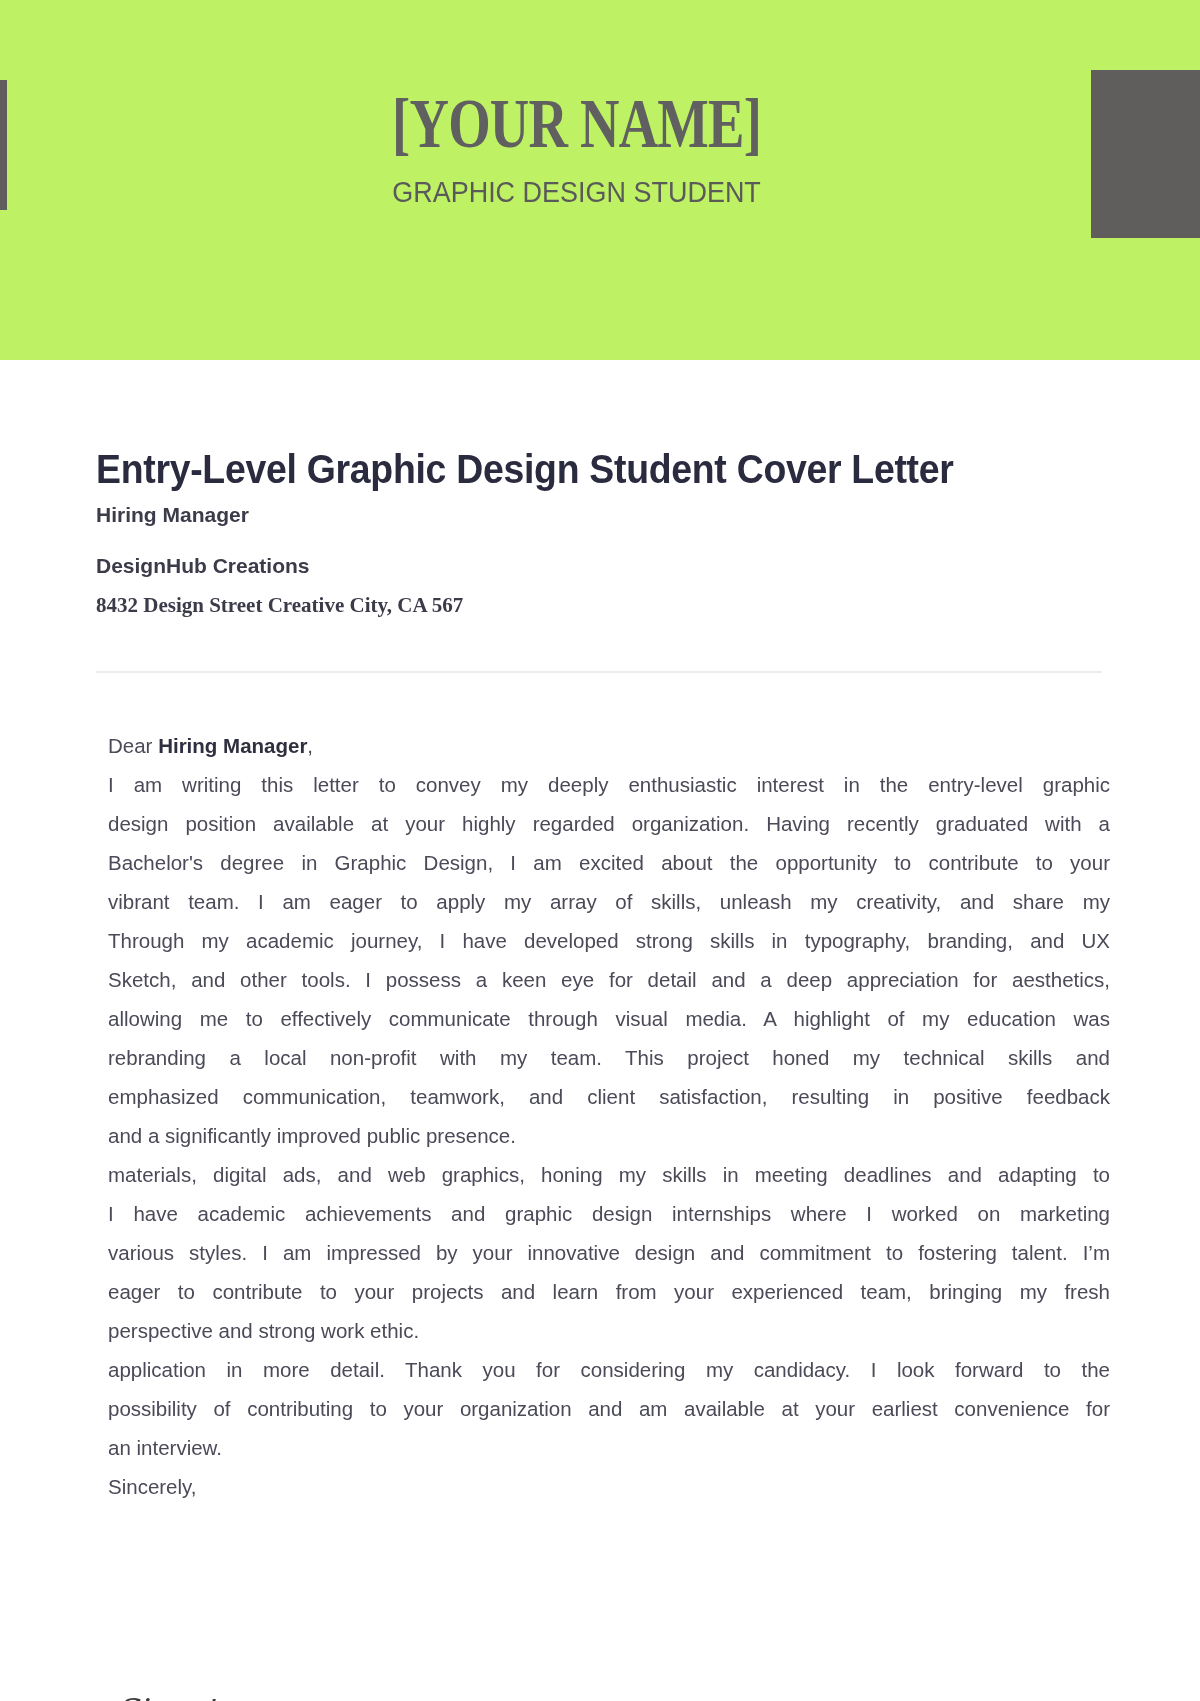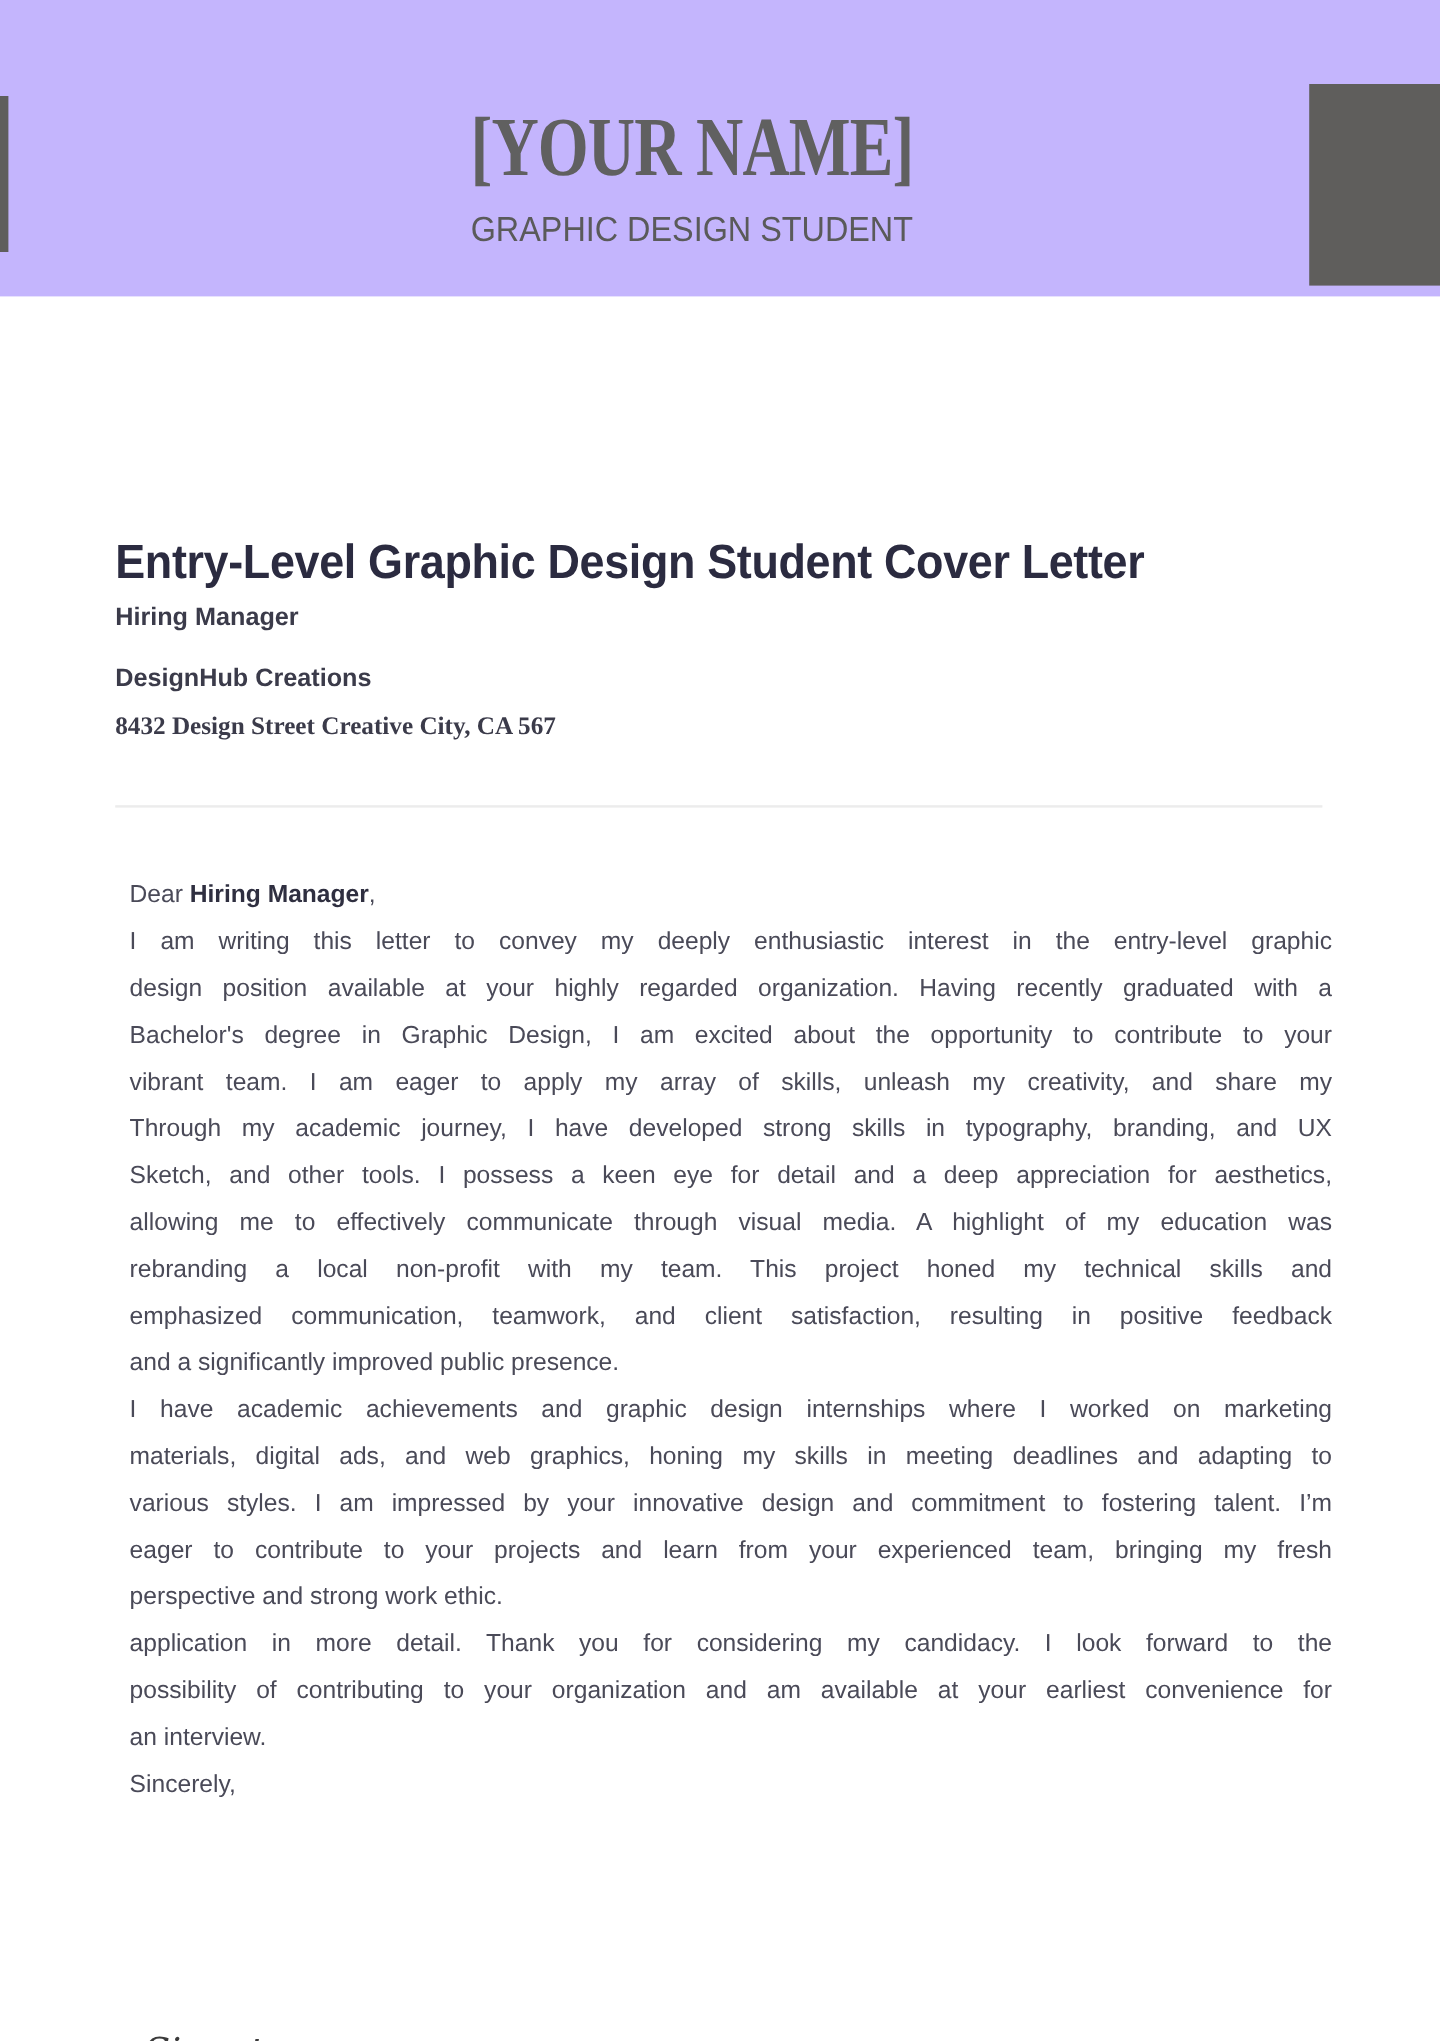--- a/index.html
+++ b/index.html
@@ -1,21 +1,21 @@
 <!DOCTYPE html>
 <html><head>
   <meta charset="utf-8">
   <style>
     * { margin: 0; padding: 0; box-sizing: border-box; }
     html, body { width: 1200px; height: 1701px; background: #ffffff; overflow: hidden; }
     body { position: relative; font-family: "Liberation Sans", sans-serif; }
 
     .header {
-      position: absolute; left: 0; top: 0; width: 1200px; height: 247px;
-      background: #c4b5fd;
+      position: absolute; left: 0; top: 0; width: 1200px; height: 360px;
+      background: #bef264;
     }
     .left-bar {
       position: absolute; left: 0; top: 80px; width: 7px; height: 130px;
       background: #5f5e5c;
     }
     .right-block {
       position: absolute; left: 1091px; top: 70px; width: 109px; height: 168px;
       background: #5f5e5c;
     }
     .name {
@@ -101,22 +101,22 @@
       </div>
       <div>
         <div class="line">Through my academic journey, I have developed strong skills in typography, branding, and UX</div>
         <div class="line">Sketch, and other tools. I possess a keen eye for detail and a deep appreciation for aesthetics,</div>
         <div class="line">allowing me to effectively communicate through visual media. A highlight of my education was</div>
         <div class="line">rebranding a local non-profit with my team. This project honed my technical skills and</div>
         <div class="line">emphasized communication, teamwork, and client satisfaction, resulting in positive feedback</div>
         <div class="line last">and a significantly improved public presence.</div>
       </div>
       <div>
+        <div class="line">materials, digital ads, and web graphics, honing my skills in meeting deadlines and adapting to</div>
         <div class="line">I have academic achievements and graphic design internships where I worked on marketing</div>
-        <div class="line">materials, digital ads, and web graphics, honing my skills in meeting deadlines and adapting to</div>
         <div class="line">various styles. I am impressed by your innovative design and commitment to fostering talent. I’m</div>
         <div class="line">eager to contribute to your projects and learn from your experienced team, bringing my fresh</div>
         <div class="line last">perspective and strong work ethic.</div>
       </div>
       <div>
         <div class="line">application in more detail. Thank you for considering my candidacy. I look forward to the</div>
         <div class="line">possibility of contributing to your organization and am available at your earliest convenience for</div>
         <div class="line last">an interview.</div>
       </div>
     </div>

